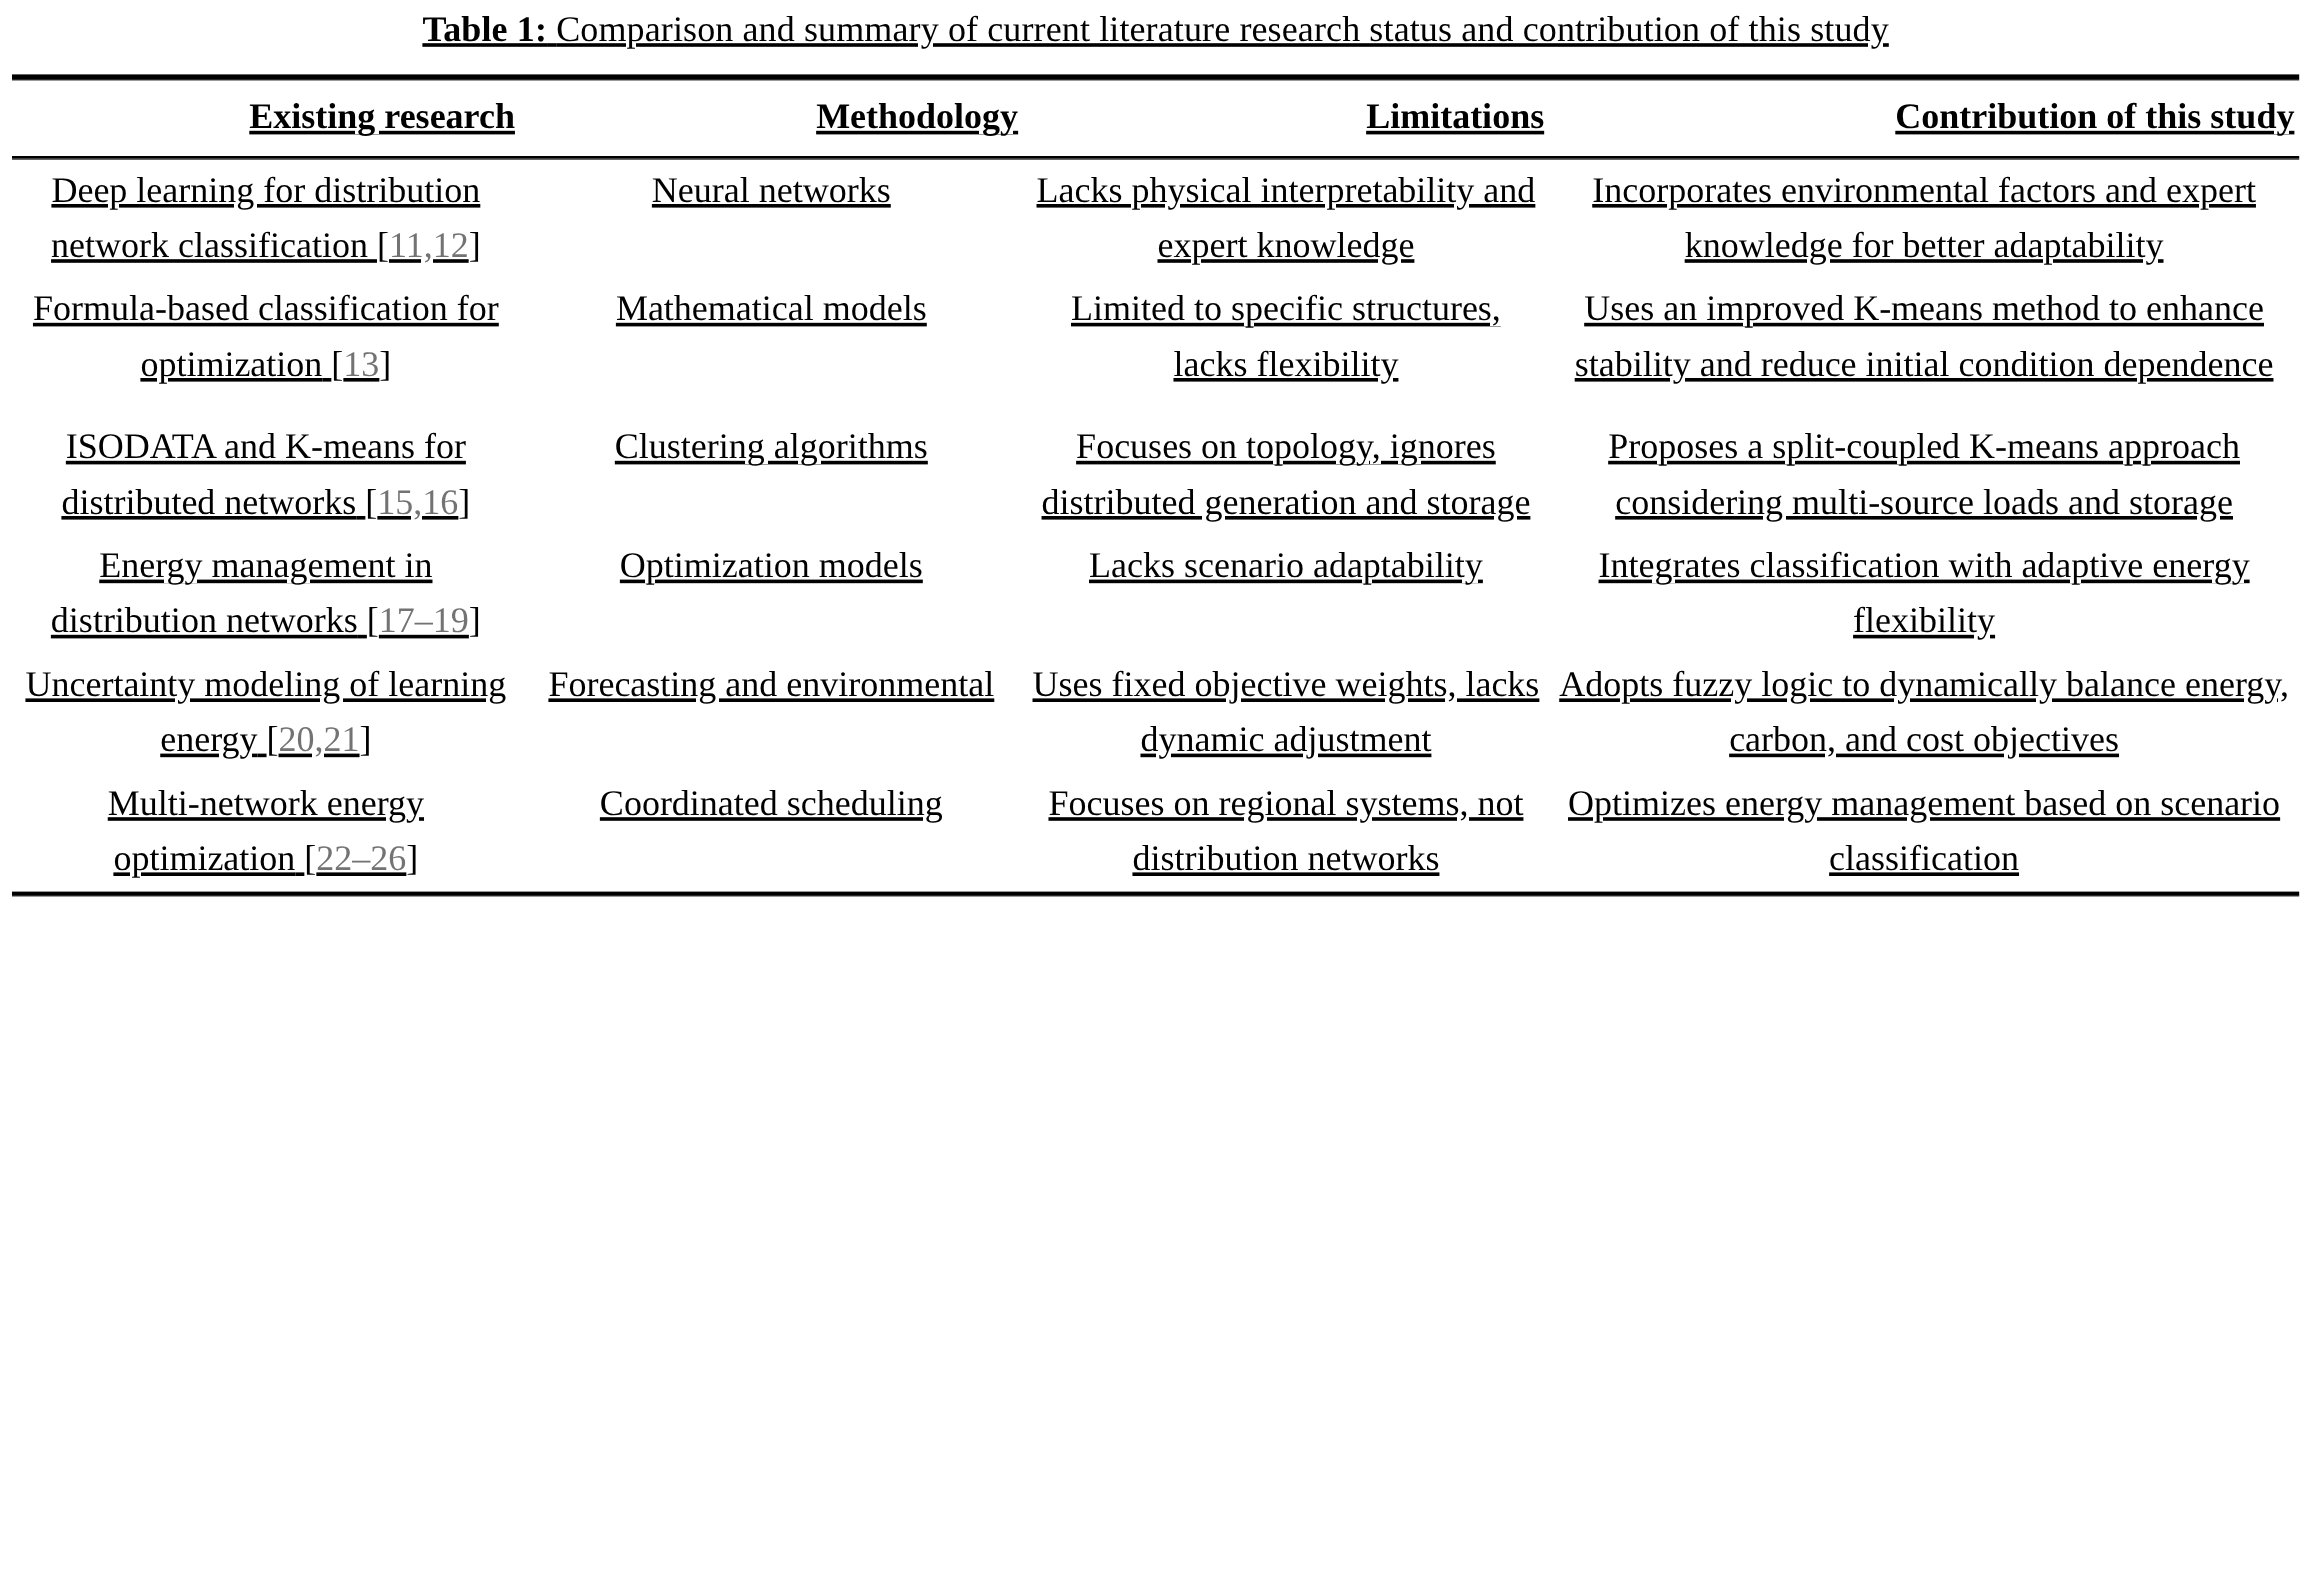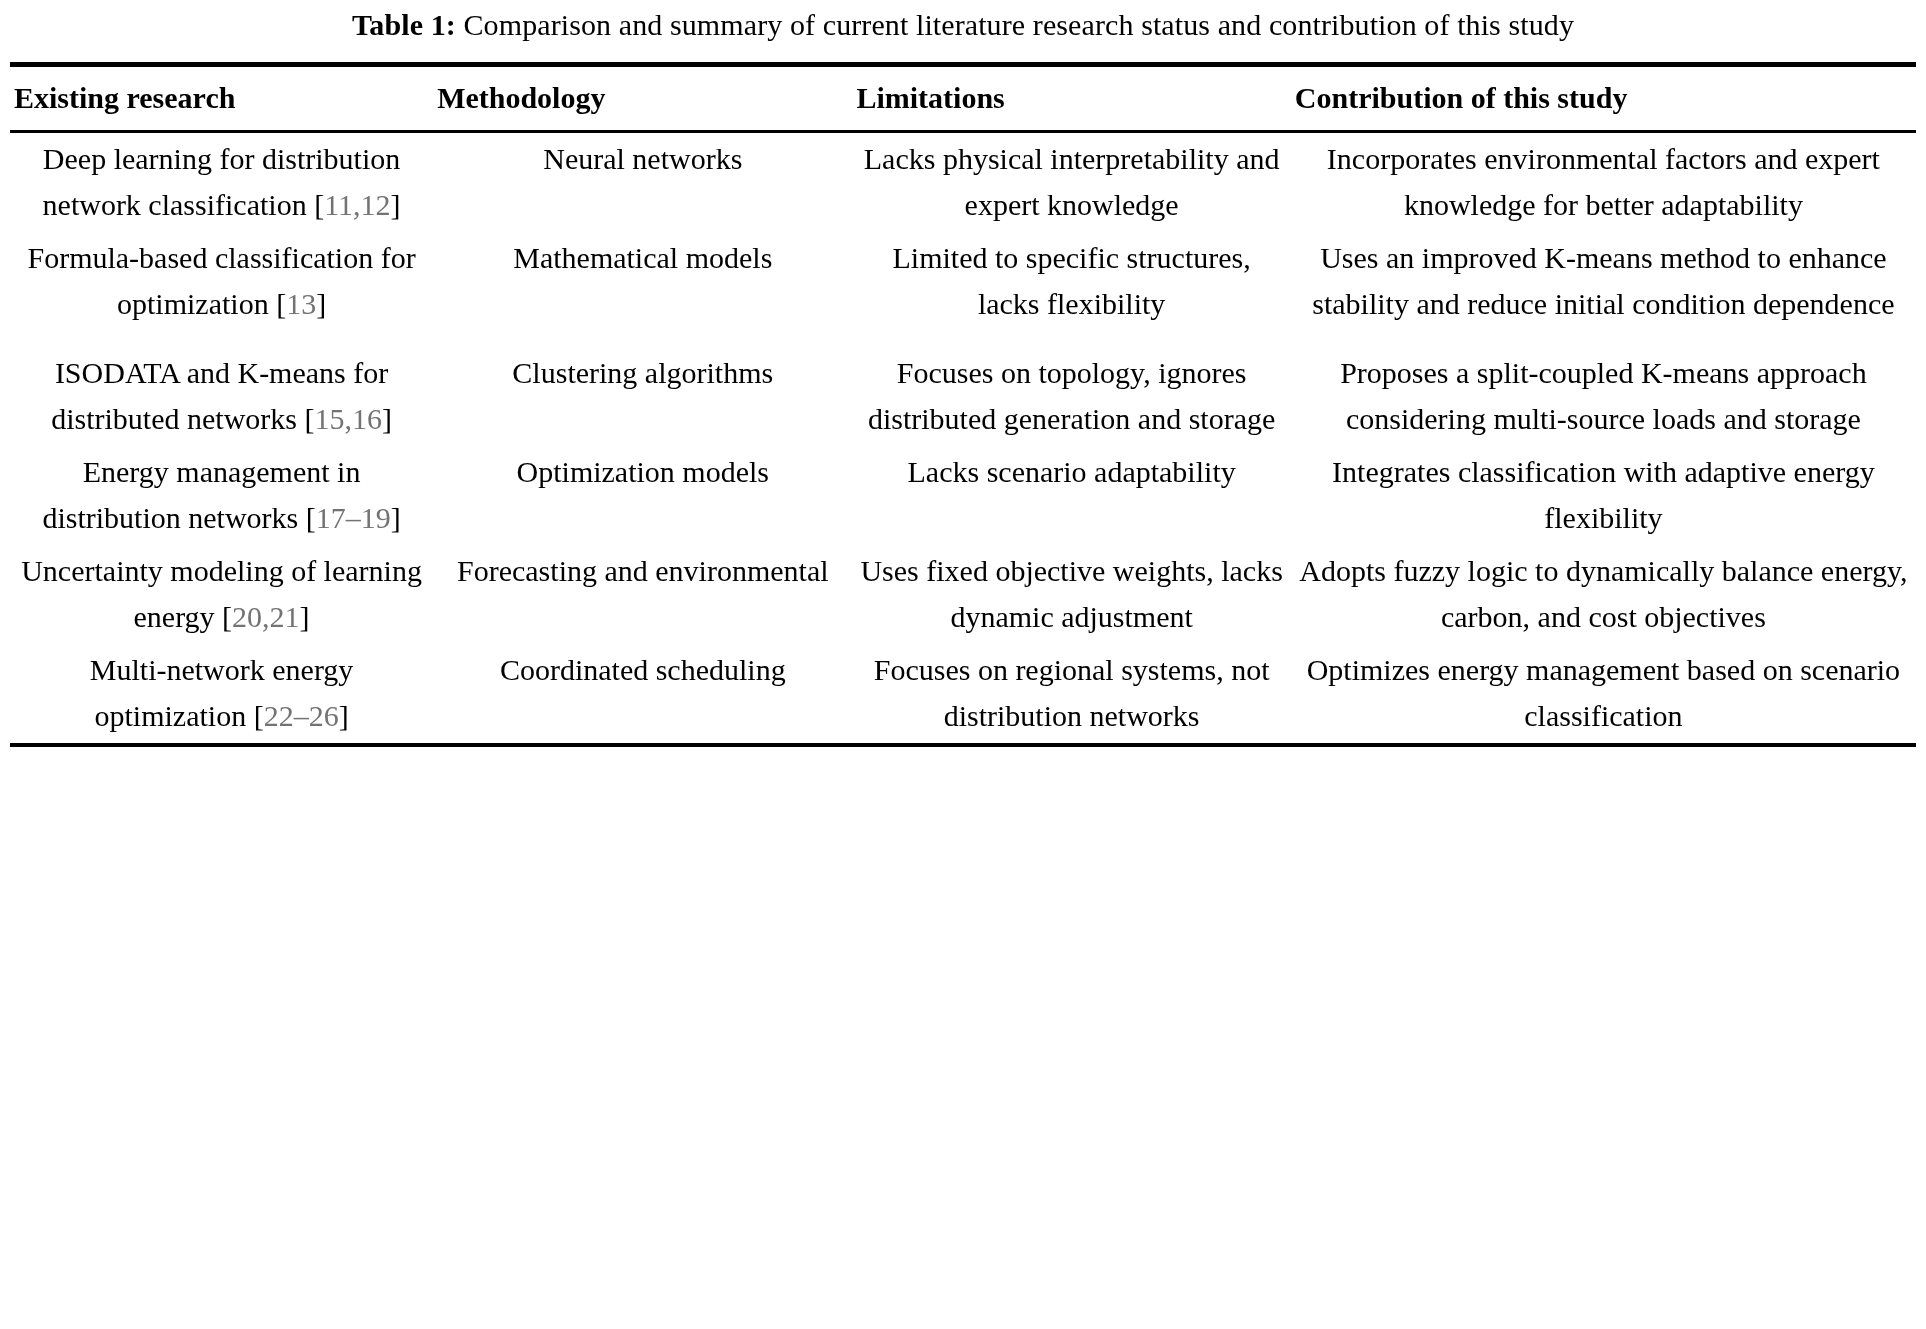--- a/index.html
+++ b/index.html
@@ -14,20 +14,21 @@
     color: #000000;
     overflow: hidden;
   }
 
   .page {
     width: 1926px;
     height: 1052px;
     box-sizing: border-box;
     padding: 0 10px;
     position: relative;
+    text-decoration: underline;
   }
 
   
   .caption {
     text-align: center;
     font-size: 30px;
     line-height: 1.25;
     padding: 6px 0 18px 0;
     letter-spacing: 0.1px;
   }
@@ -68,21 +69,21 @@
     table-layout: fixed;
   }
   table.tbl col.c1 { width: 22.2%; }
   table.tbl col.c2 { width: 22.0%; }
   table.tbl col.c3 { width: 23.0%; }
   table.tbl col.c4 { width: 32.8%; }
 
   table.tbl th {
     font-weight: bold;
     font-size: 30px;
-    text-align: left;
+    text-align: right;
     padding: 13px 4px 14px 4px;
     vertical-align: middle;
     line-height: 1.2;
   }
   table.tbl td {
     font-size: 30px;
     text-align: center;
     vertical-align: top;
     padding: 3px 6px 3px 6px;
     line-height: 1.55;

